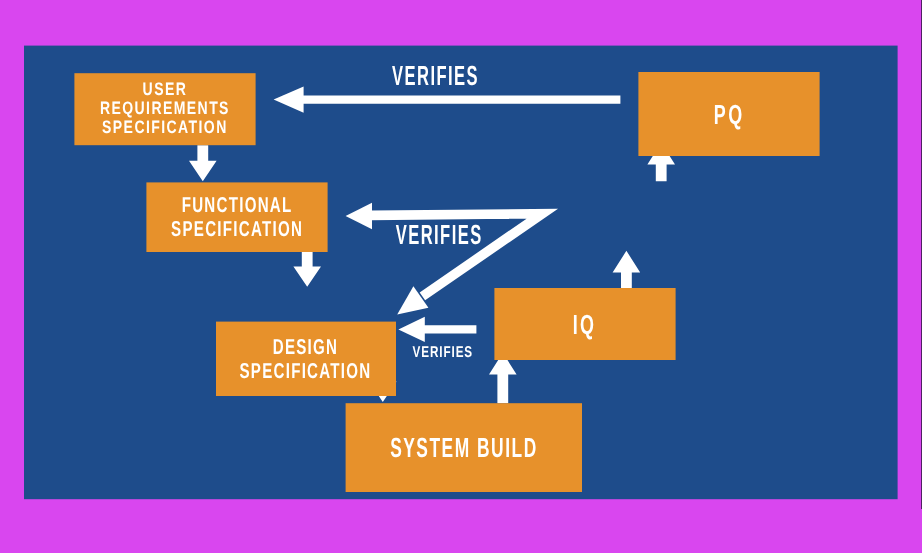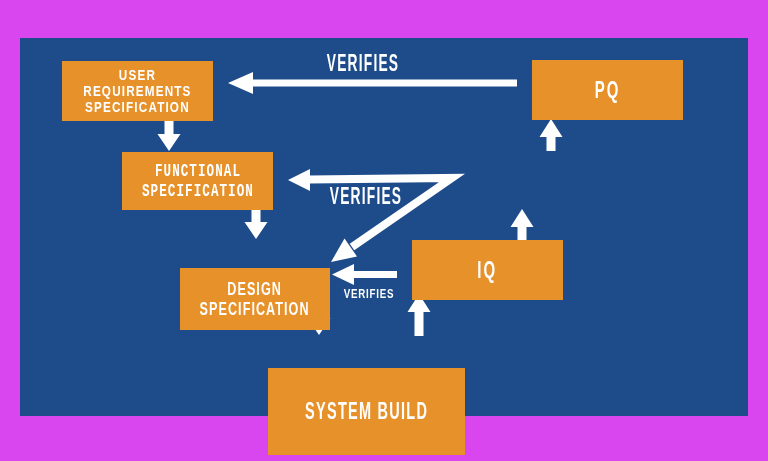--- a/index.html
+++ b/index.html
@@ -15,28 +15,28 @@
   .box{
     position:absolute;background:#E7912B;color:#FFFFFF;
     display:flex;align-items:center;justify-content:center;
   }
   .box-label{
     display:block;text-align:center;white-space:pre-line;color:#FFFFFF;
     font-weight:bold;transform-origin:center center;
   }
   .box-urs{left:62px;top:61px;width:151px;height:60px;}
   .box-urs .box-label{font-size:15px;line-height:16px;letter-spacing:1.5px;transform:scaleX(0.78);}
-  .box-functional{left:122px;top:152px;width:151px;height:58px;font-family:Liberation Mono, monospace;}
+  .box-functional{left:122px;top:152px;width:151px;height:58px;}
   .box-design{left:180px;top:240px;width:150px;height:62px;margin-top:28px;}
   .box-functional .box-label,.box-design .box-label{font-size:18px;line-height:20px;letter-spacing:1.5px;transform:scaleX(0.70);}
-  .box-system{left:268px;top:336px;width:197px;height:87px;margin-top:32px;}
+  .box-system{left:288px;top:336px;width:197px;height:74px;}
   .box-system .box-label{font-size:23px;letter-spacing:2px;transform:scaleX(0.63);}
   .box-iq{left:412px;top:240px;width:151px;height:60px;justify-content:center;}
   .box-oq{left:470px;top:151px;width:151px;height:57px;}
-  .box-pq{left:532px;top:60px;width:151px;height:60px;}
+  .box-pq{left:532px;top:60px;width:151px;height:70px;}
   .box-iq .box-label,.box-oq .box-label,.box-pq .box-label{font-size:23px;letter-spacing:3px;transform:scaleX(0.65);}
   .verifies{
     position:absolute;color:#FFFFFF;font-weight:bold;white-space:nowrap;
     transform-origin:center center;
   }
   .verifies-top{left:363px;top:63px;font-size:23px;letter-spacing:2px;transform:translate(-50%,-50%) scaleX(0.60);}
   .verifies-mid{left:366px;top:196px;font-size:23px;letter-spacing:2px;transform:translate(-50%,-50%) scaleX(0.60);}
   .verifies-small{left:369px;top:293px;font-size:13px;letter-spacing:1px;transform:translate(-50%,-50%) scaleX(0.75);}
 </style>
 </head>

